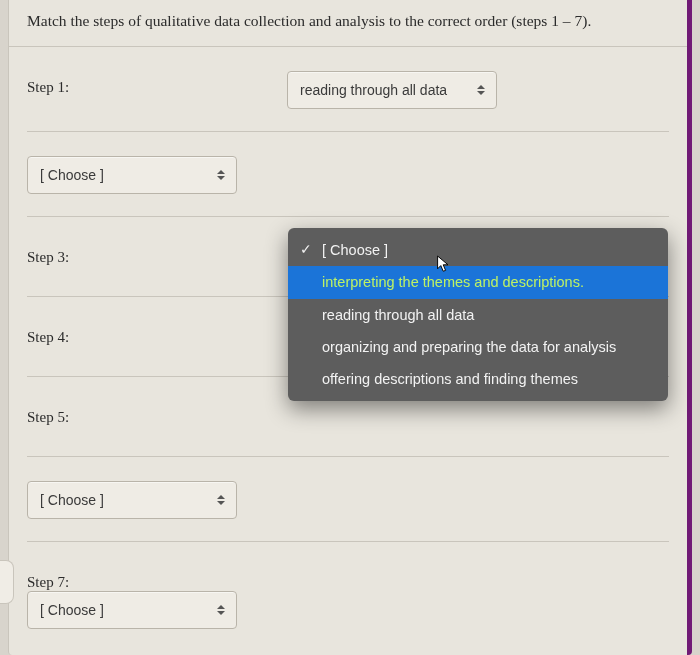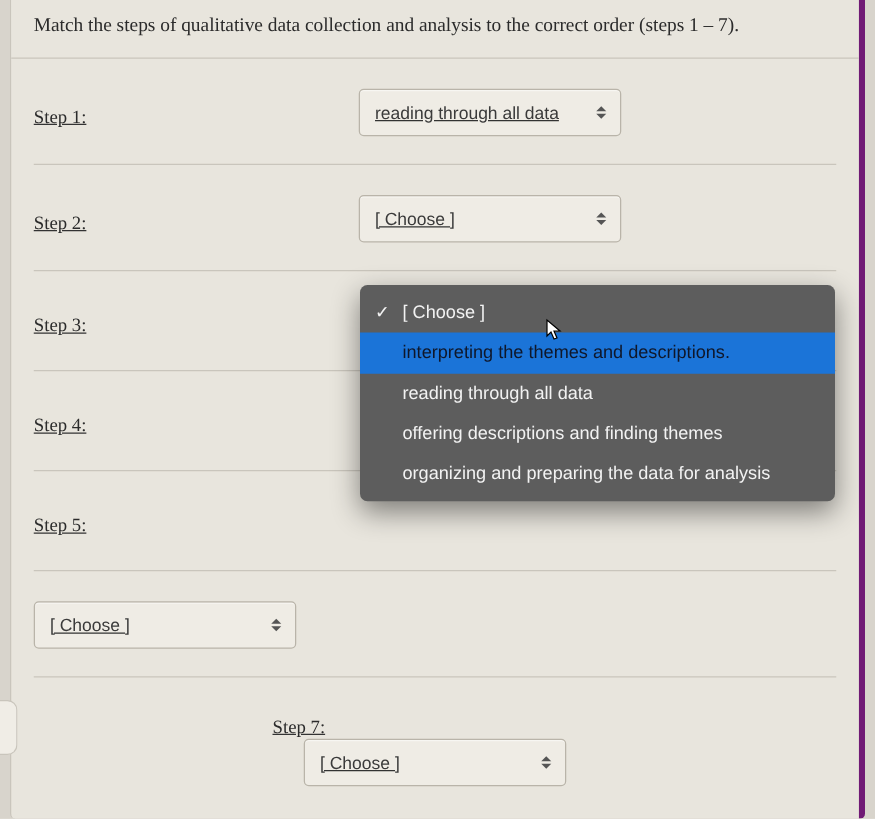--- a/index.html
+++ b/index.html
@@ -23,25 +23,24 @@
   }
   .question {
     padding: 12px 18px 16px 18px;
     font-size: 15.5px;
     color: #2b2b2b;
     border-bottom: 1px solid #c9c5bc;
   }
   .rows { padding: 0 18px; }
   .row {
     display: flex;
-    align-items: center;
+    align-items: flex-start;
     border-bottom: 1px solid #c9c5bc;
     padding: 24px 0 22px 0;
     min-height: 80px;
-    text-decoration: underline;
   }
   .row:last-child { border-bottom: none; flex-direction: column; }
   .step-label {
     width: 260px;
     font-size: 15px;
     color: #2b2b2b;
     padding-top: 8px;
   }
   .select-wrap {
     position: relative;
@@ -112,21 +111,21 @@
   .dropdown .opt.selected::before {
     content: "✓";
     position: absolute;
     left: 12px;
     top: 6px;
     color: #f2f2f2;
     font-size: 14px;
   }
   .dropdown .opt.highlight {
     background: #1b74d8;
-    color: #0f172a;
+    color: #bef264;
   }
   
   .cursor {
     position: absolute;
     left: 436px;
     top: 254px;
     width: 16px;
     height: 20px;
     z-index: 60;
     pointer-events: none;
@@ -155,21 +154,20 @@
       <div class="step-label">Step 1:</div>
       <div class="select-wrap">
         <div class="select">
           <span>reading through all data</span>
           <span class="caret"></span>
         </div>
       </div>
     </div>
 
     <div class="row">
-      <div class="step-label">Step 2:</div>
       <div class="select-wrap">
         <div class="select">
           <span>[ Choose ]</span>
           <span class="caret"></span>
         </div>
       </div>
     </div>
 
     <div class="row">
       <div class="step-label">Step 3:</div>
@@ -204,19 +202,19 @@
 
   </div>
 </div>
 
 <div class="tab-handle"></div>
 
 <div class="dropdown">
   <div class="opt selected">[ Choose ]</div>
   <div class="opt highlight">interpreting the themes and descriptions.</div>
   <div class="opt">reading through all data</div>
+  <div class="opt">organizing and preparing the data for analysis</div>
   <div class="opt">offering descriptions and finding themes</div>
-  <div class="opt">organizing and preparing the data for analysis</div>
 </div>
 
 <svg class="cursor" viewBox="0 0 20 24">
   <path d="M2 2 L2 18 L6 14 L9 21 L12 20 L9 13 L15 13 Z" fill="#fff" stroke="#000" stroke-width="1.2"></path>
 </svg>
 
 </body></html>

